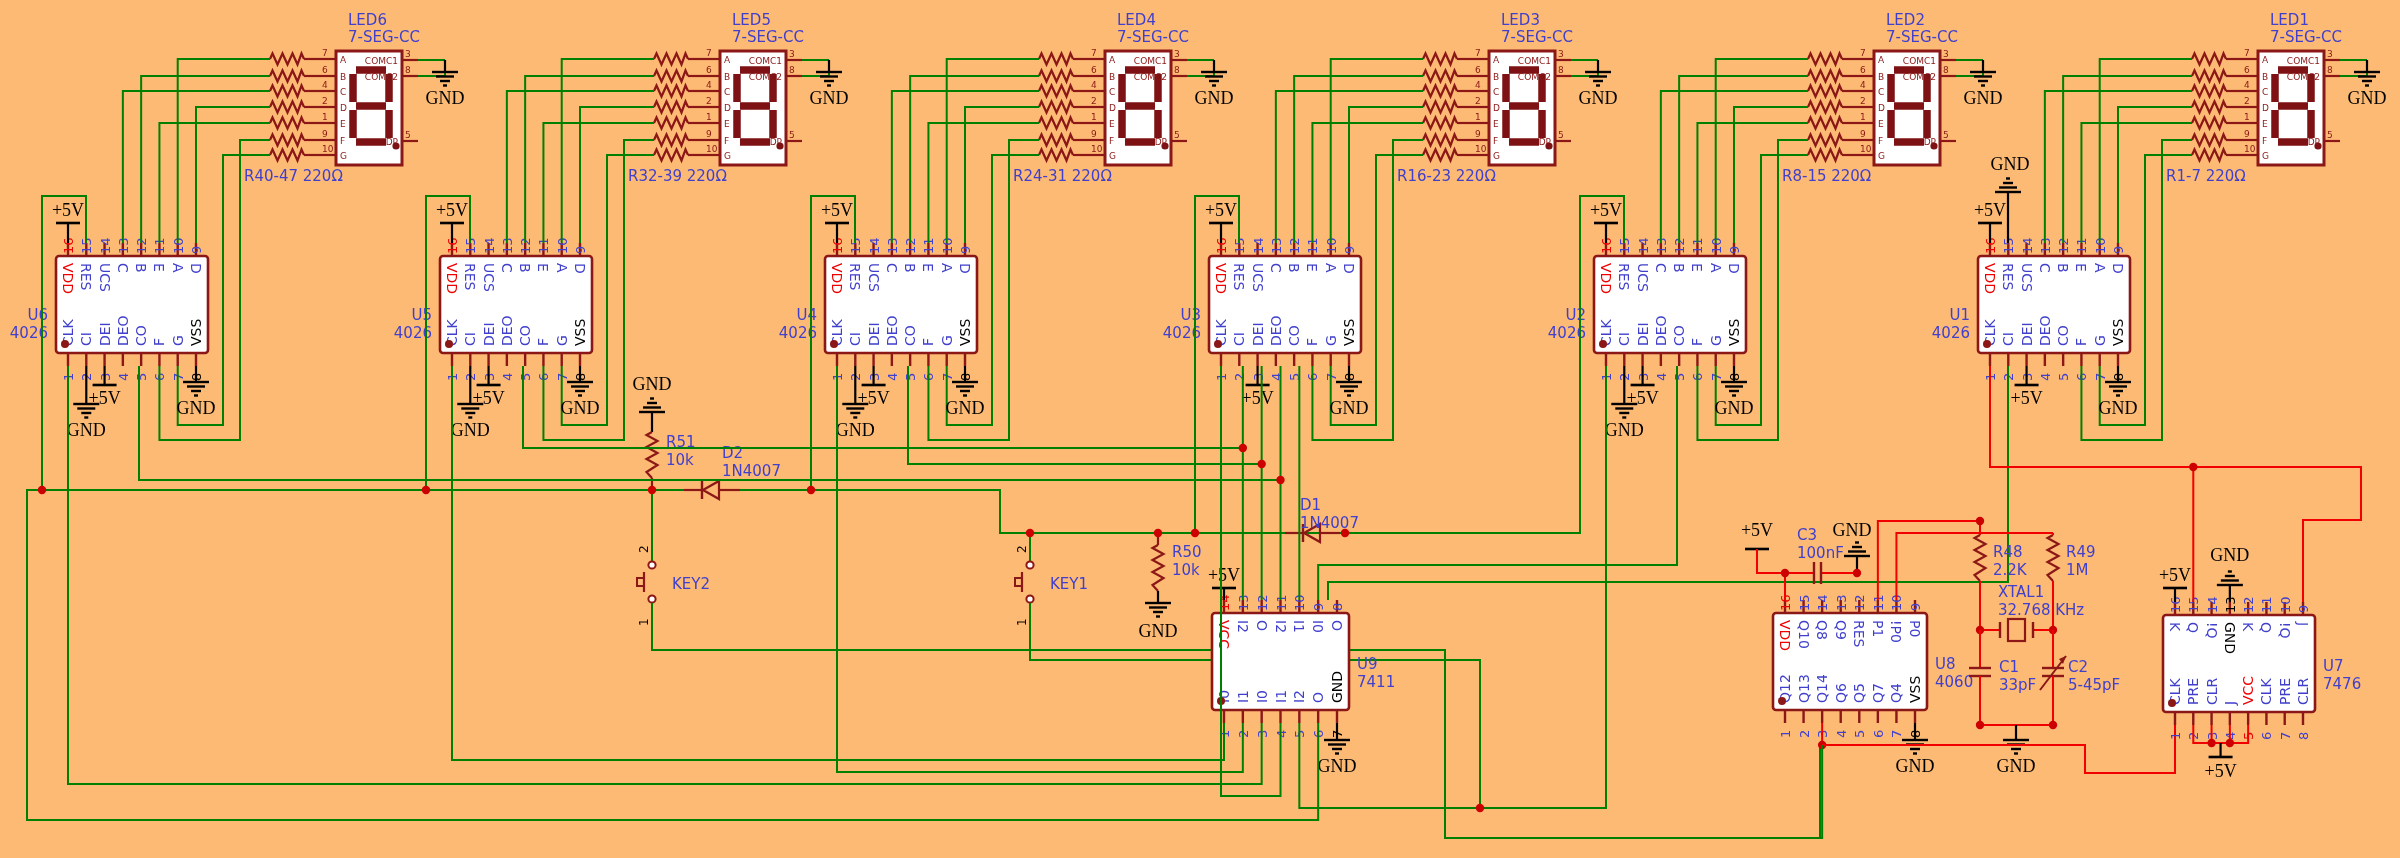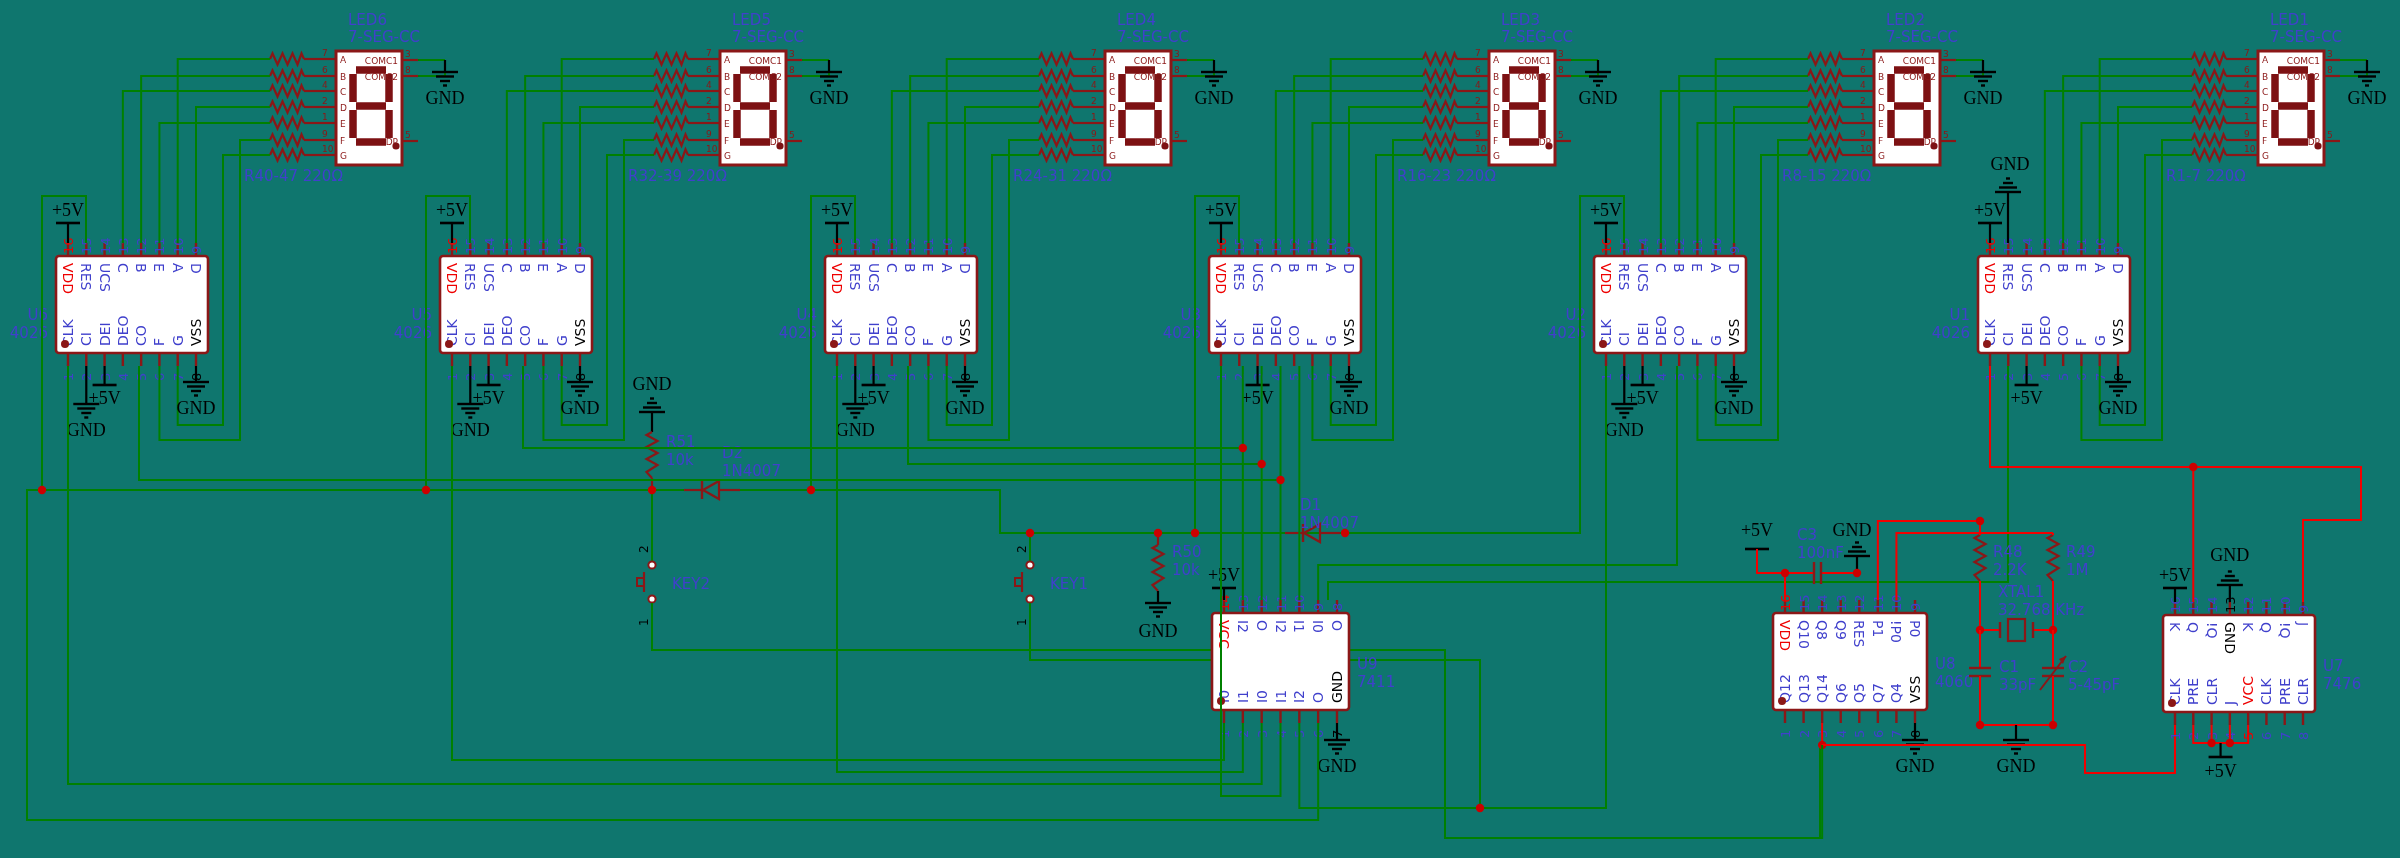--- a/index.html
+++ b/index.html
@@ -1,16 +1,16 @@
 <!DOCTYPE html>
 <html><head>
 <meta charset="utf-8">
 <style>
   html,body{margin:0;padding:0;background:#ffffff;}
-  #canvas{position:relative;width:2400px;height:858px;background:#0f766e;overflow:hidden;
+  #canvas{position:relative;width:2400px;height:858px;background:#fdba74;overflow:hidden;
           font-family:"DejaVu Sans",sans-serif;}
   svg text{user-select:none;}
 </style>
 </head>
 <body>
 
 <div id="canvas"><svg width="2400" height="858" viewBox="0 0 2400 858">
       <text x="348" y="25" fill="#4040cc" font-size="15" text-anchor="start" font-family="&quot;DejaVu Sans&quot;,sans-serif">LED6</text>
       <text x="348" y="42" fill="#4040cc" font-size="15" text-anchor="start" font-family="&quot;DejaVu Sans&quot;,sans-serif">7-SEG-CC</text>
       <rect x="336" y="51" width="66" height="114" fill="#fff" stroke="#8b1717" stroke-width="3"></rect>

